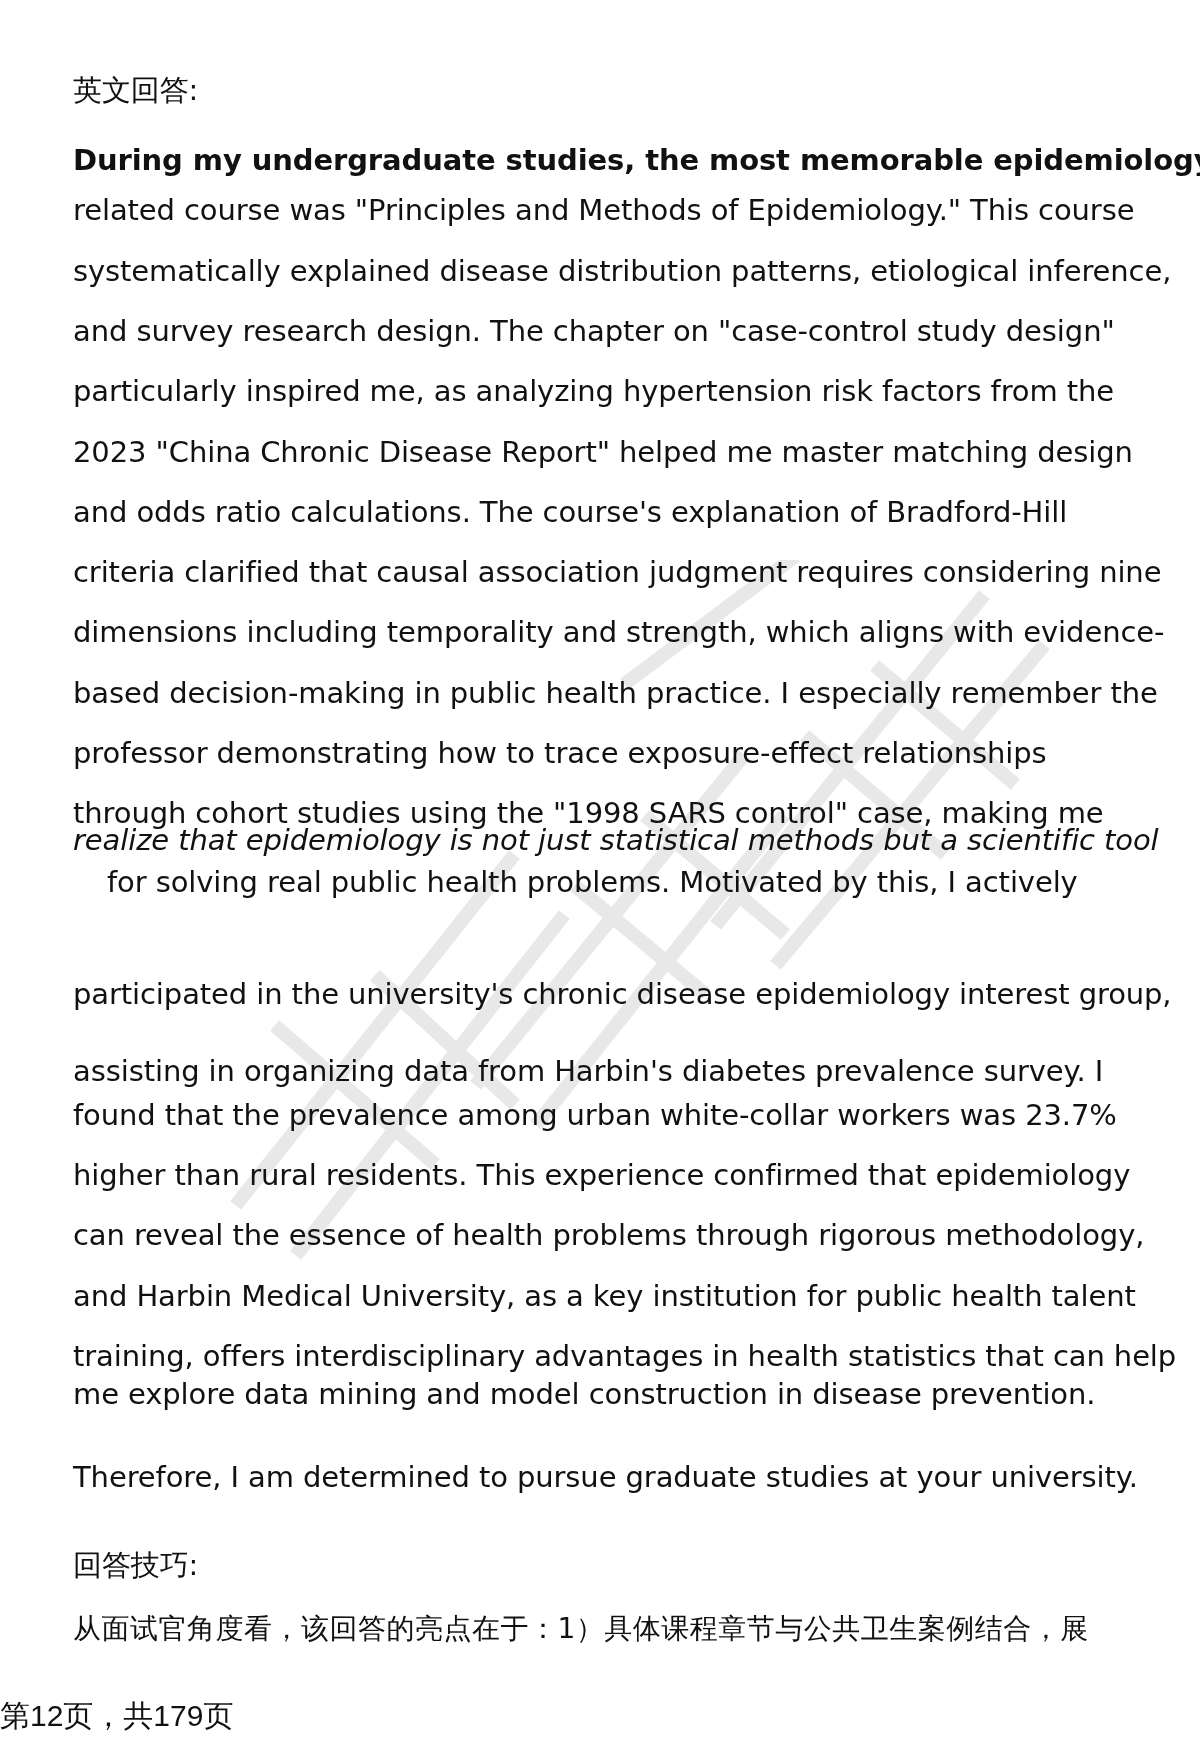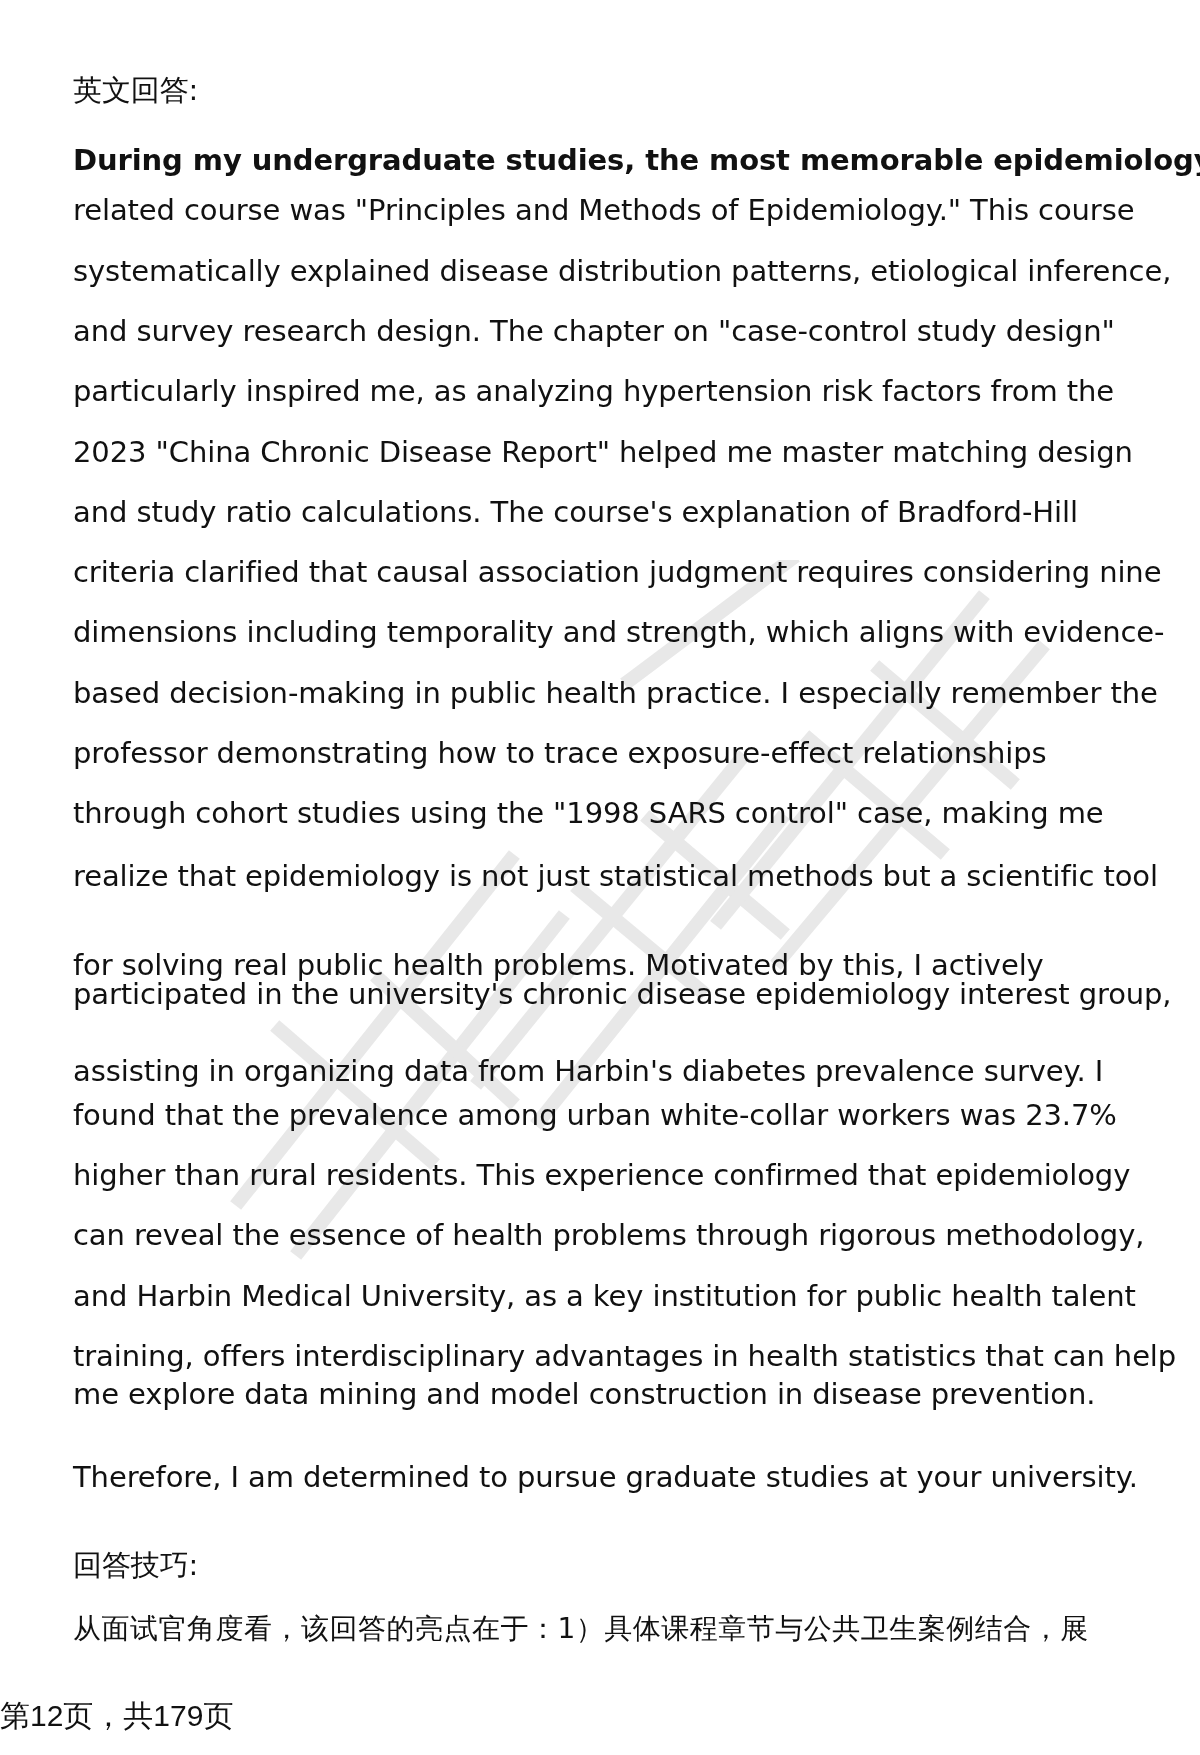--- a/index.html
+++ b/index.html
@@ -84,28 +84,28 @@
 <div class="page">
   <div class="line label" style="top:70px">英文回答:</div>
 
   <div id="answer-lines">
       <div class="line" style="top: 140px; font-weight: bold;">During my undergraduate studies, the most memorable epidemiology-</div>
       <div class="line" style="top: 190.3px;">related course was "Principles and Methods of Epidemiology." This course</div>
       <div class="line" style="top: 250.6px;">systematically explained disease distribution patterns, etiological inference,</div>
       <div class="line" style="top: 310.9px;">and survey research design. The chapter on "case-control study design"</div>
       <div class="line" style="top: 371.2px;">particularly inspired me, as analyzing hypertension risk factors from the</div>
       <div class="line" style="top: 431.5px;">2023 "China Chronic Disease Report" helped me master matching design</div>
-      <div class="line" style="top: 491.8px;">and study ratio calculations. The course's explanation of Bradford-Hill</div>
+      <div class="line" style="top: 491.8px;">and odds ratio calculations. The course's explanation of Bradford-Hill</div>
       <div class="line" style="top: 552.1px;">criteria clarified that causal association judgment requires considering nine</div>
       <div class="line" style="top: 612.4px;">dimensions including temporality and strength, which aligns with evidence-</div>
       <div class="line" style="top: 672.7px;">based decision-making in public health practice. I especially remember the</div>
       <div class="line" style="top: 733px;">professor demonstrating how to trace exposure-effect relationships</div>
       <div class="line" style="top: 793.3px;">through cohort studies using the "1998 SARS control" case, making me</div>
-      <div class="line" style="top: 856px;">realize that epidemiology is not just statistical methods but a scientific tool</div>
-      <div class="line" style="top: 945px;">for solving real public health problems. Motivated by this, I actively</div>
+      <div class="line" style="top: 820px; font-style: italic;">realize that epidemiology is not just statistical methods but a scientific tool</div>
+      <div class="line" style="top: 862px; margin-left: 34px;">for solving real public health problems. Motivated by this, I actively</div>
       <div class="line" style="top: 974.2px;">participated in the university's chronic disease epidemiology interest group,</div>
       <div class="line" style="top: 1034.5px; margin-top: 16px;">assisting in organizing data from Harbin's diabetes prevalence survey. I</div>
       <div class="line" style="top: 1094.8px;">found that the prevalence among urban white-collar workers was 23.7%</div>
       <div class="line" style="top: 1155.1px;">higher than rural residents. This experience confirmed that epidemiology</div>
       <div class="line" style="top: 1215.4px;">can reveal the essence of health problems through rigorous methodology,</div>
       <div class="line" style="top: 1275.7px;">and Harbin Medical University, as a key institution for public health talent</div>
       <div class="line" style="top: 1336px;">training, offers interdisciplinary advantages in health statistics that can help</div>
       <div class="line" style="top: 1374px;">me explore data mining and model construction in disease prevention.</div>
       <div class="line" style="top: 1456.6px;">Therefore, I am determined to pursue graduate studies at your university.</div>
     </div>

